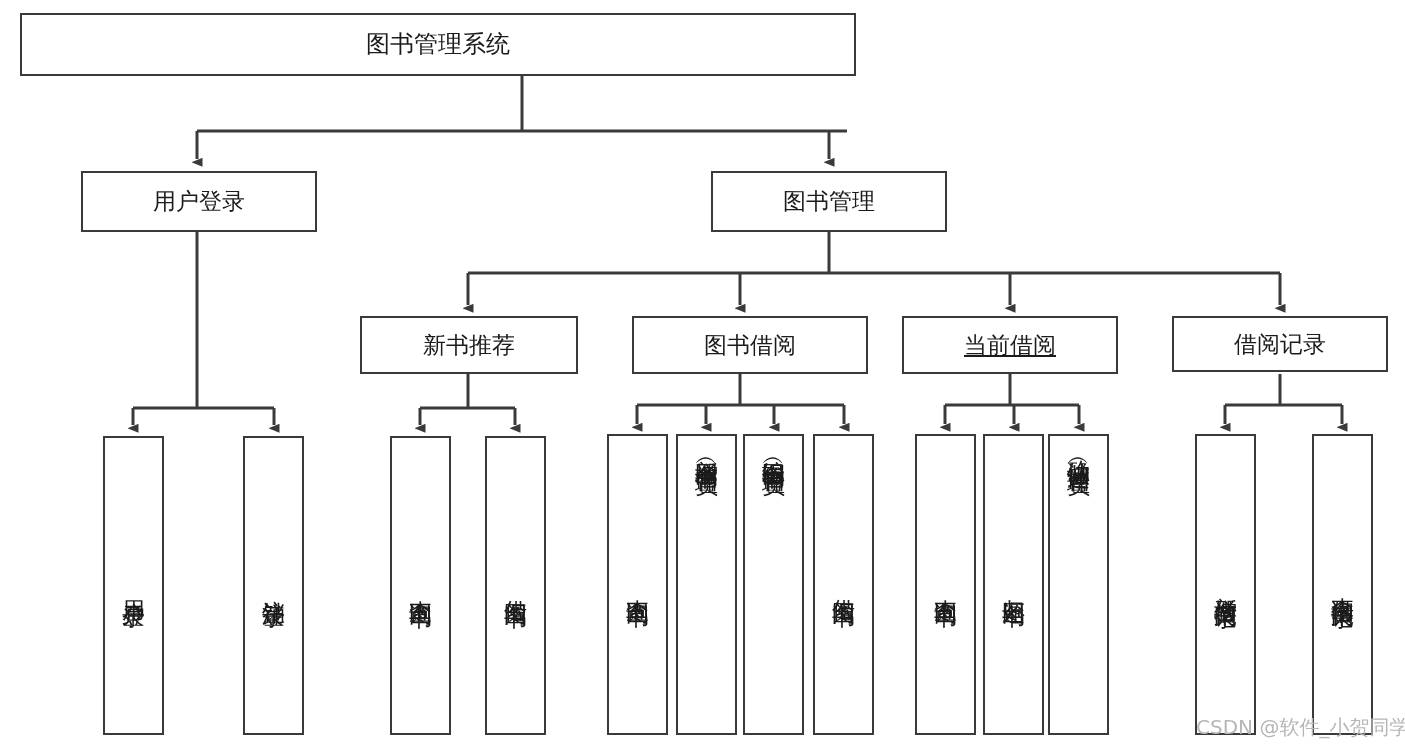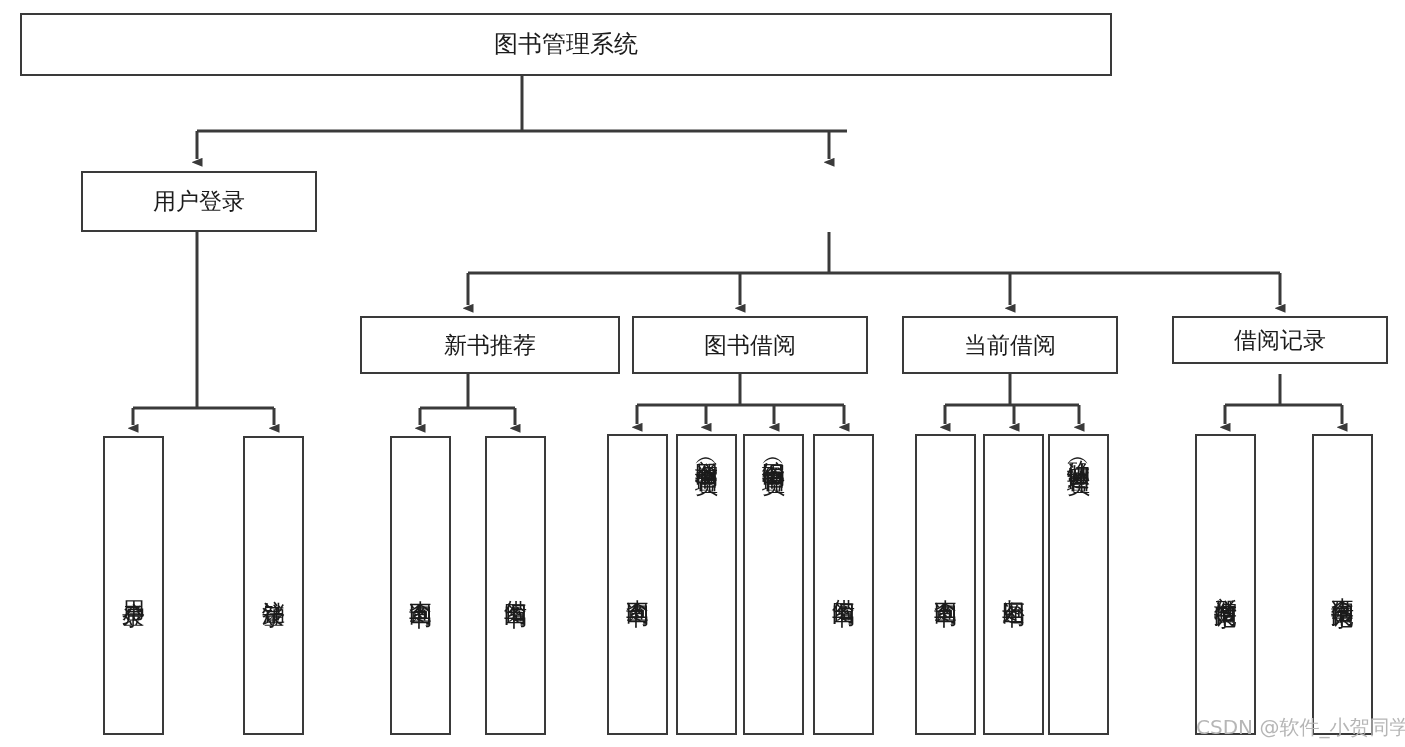--- a/index.html
+++ b/index.html
@@ -123,38 +123,41 @@
       <path d="M1014,405 L1014,424" marker-end="url(#arrow)"></path>
       <path d="M1079,405 L1079,424" marker-end="url(#arrow)"></path>
 
       <path d="M1280,374 L1280,405"></path>
       <path d="M1225,405 L1342,405"></path>
       <path d="M1225,405 L1225,424" marker-end="url(#arrow)"></path>
       <path d="M1342,405 L1342,424" marker-end="url(#arrow)"></path>
     </g>
   </svg>
 
-  <div class="node root horizontal" style="left:20px; top:13px; width:1092px; height:63px;">
+  <div class="node root horizontal" style="left:20px; top:13px; width:836px; height:63px;">
     <span class="node-label">图书管理系统</span>
   </div>
 
   <div class="node horizontal" style="left:81px; top:171px; width:236px; height:61px;">
     <span class="node-label">用户登录</span>
   </div>
-
-  <div class="node horizontal" style="left:360px; top:316px; width:260px; height:58px;">
+  <div class="node horizontal" style="left:711px; top:171px; width:236px; height:61px;">
+    <span class="node-label">图书管理</span>
+  </div>
+
+  <div class="node horizontal" style="left:360px; top:316px; width:218px; height:58px;">
     <span class="node-label">新书推荐</span>
   </div>
   <div class="node horizontal" style="left:632px; top:316px; width:236px; height:58px;">
     <span class="node-label">图书借阅</span>
   </div>
-  <div class="node horizontal" style="left:902px; top:316px; width:216px; height:58px;">
+  <div class="node horizontal" style="left:902px; top:316px; width:216px; height:58px;text-decoration:underline;">
     <span class="node-label">当前借阅</span>
   </div>
-  <div class="node horizontal" style="left:1172px; top:316px; width:216px; height:48px;">
+  <div class="node horizontal" style="left:1172px; top:316px; width:216px; height:56px;">
     <span class="node-label">借阅记录</span>
   </div>
 
   <div class="node vertical centered" style="left:103px; top:436px; width:61px; height:299px;">
     <span class="node-label">用户登录</span>
   </div>
   <div class="node vertical centered" style="left:243px; top:436px; width:61px; height:299px;">
     <span class="node-label">注销登录</span>
   </div>
 

